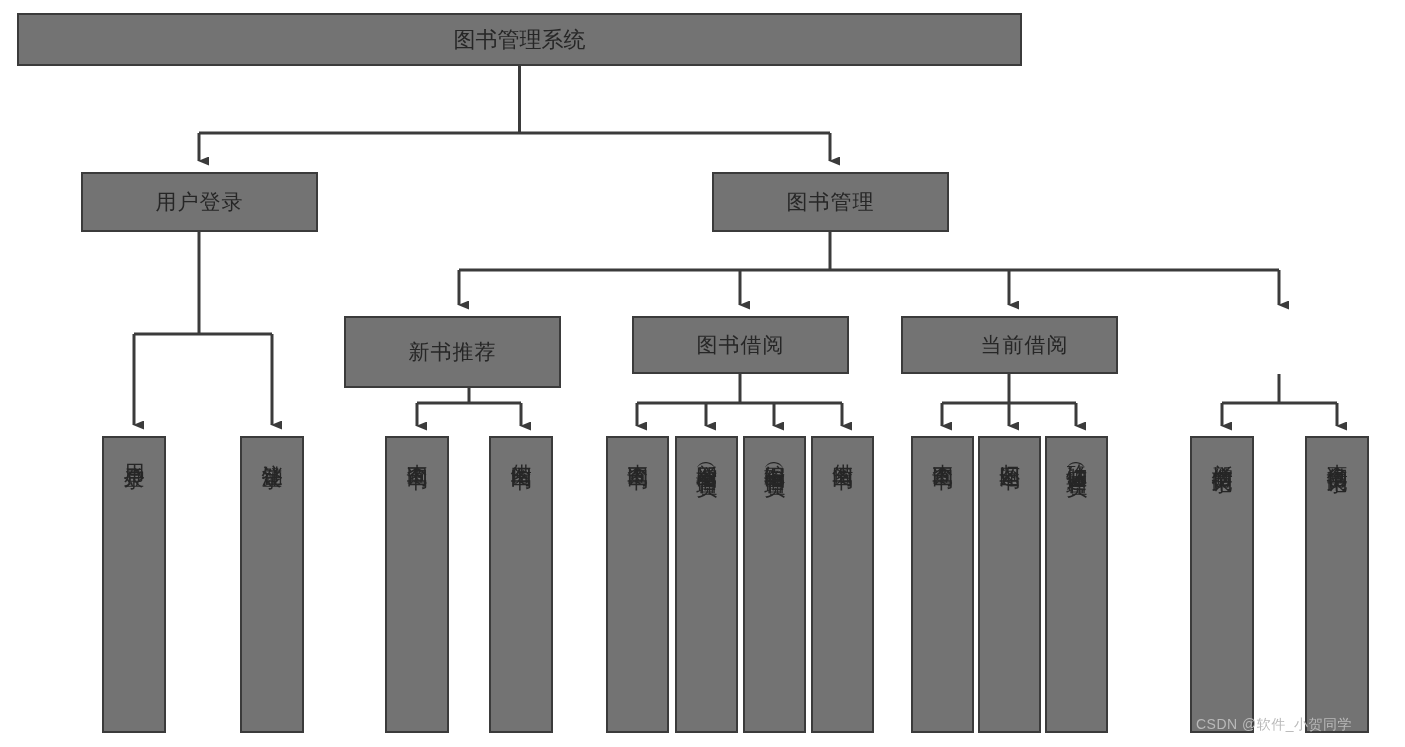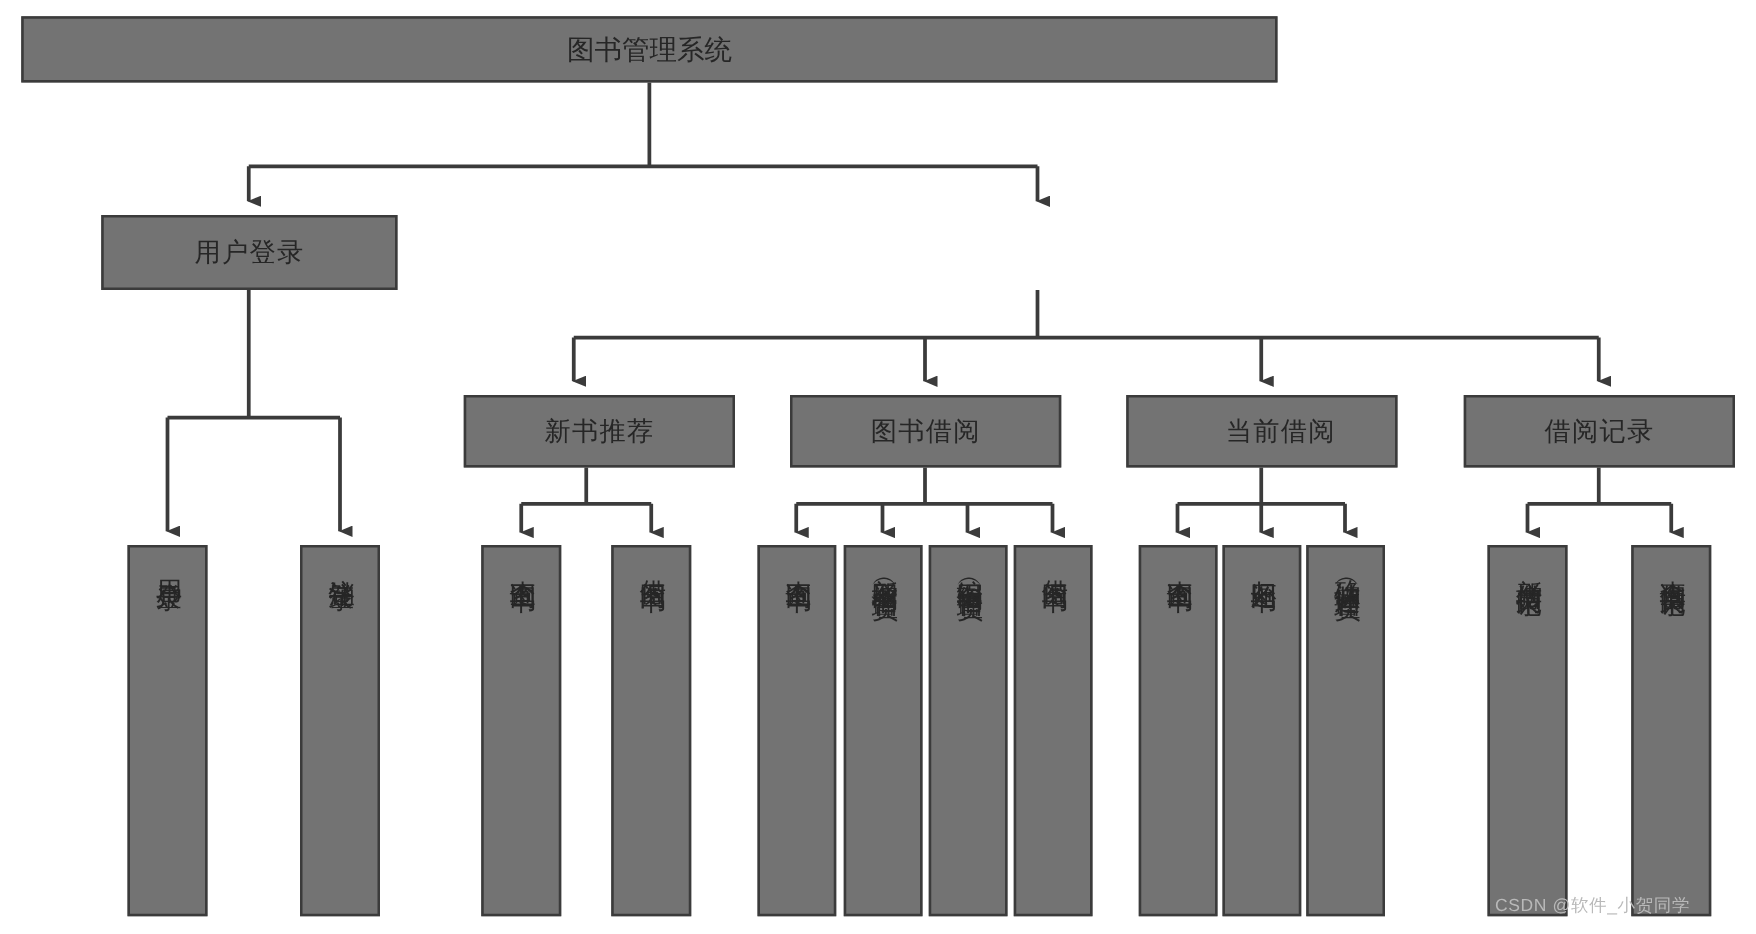--- a/index.html
+++ b/index.html
@@ -119,32 +119,32 @@
     </g>
   </svg>
 
   <div class="node-box root" style="left:17px; top:13px; width:1005px; height:53px;">
     <span>图书管理系统</span>
   </div>
 
   <div class="node-box horiz" style="left:81px; top:172px; width:237px; height:60px;">
     <span>用户登录</span>
   </div>
+  <div class="node-box horiz" style="left:712px; top:172px; width:237px; height:60px;">
+    <span>图书管理</span>
+  </div>
 
-  <div class="node-box horiz" style="left:371px; top:316px; width:217px; height:58px;">
+  <div class="node-box horiz" style="left:344px; top:316px; width:217px; height:72px;">
     <span>新书推荐</span>
   </div>
   <div class="node-box horiz" style="left:632px; top:316px; width:217px; height:58px;">
     <span>图书借阅</span>
   </div>
   <div class="node-box horiz" style="left:901px; top:316px; width:217px; height:58px;padding-left:30px;">
     <span>当前借阅</span>
-  </div>
-  <div class="node-box horiz" style="left:1171px; top:316px; width:217px; height:58px;">
-    <span>借阅记录</span>
   </div>
 
   <div class="node-box leaf" style="left:102px; top:436px; width:64px; height:297px;">
     <span class="leaf-text">用户登录</span>
   </div>
   <div class="node-box leaf" style="left:240px; top:436px; width:64px; height:297px;">
     <span class="leaf-text">注销登录</span>
   </div>
 
   <div class="node-box leaf" style="left:385px; top:436px; width:64px; height:297px;">

